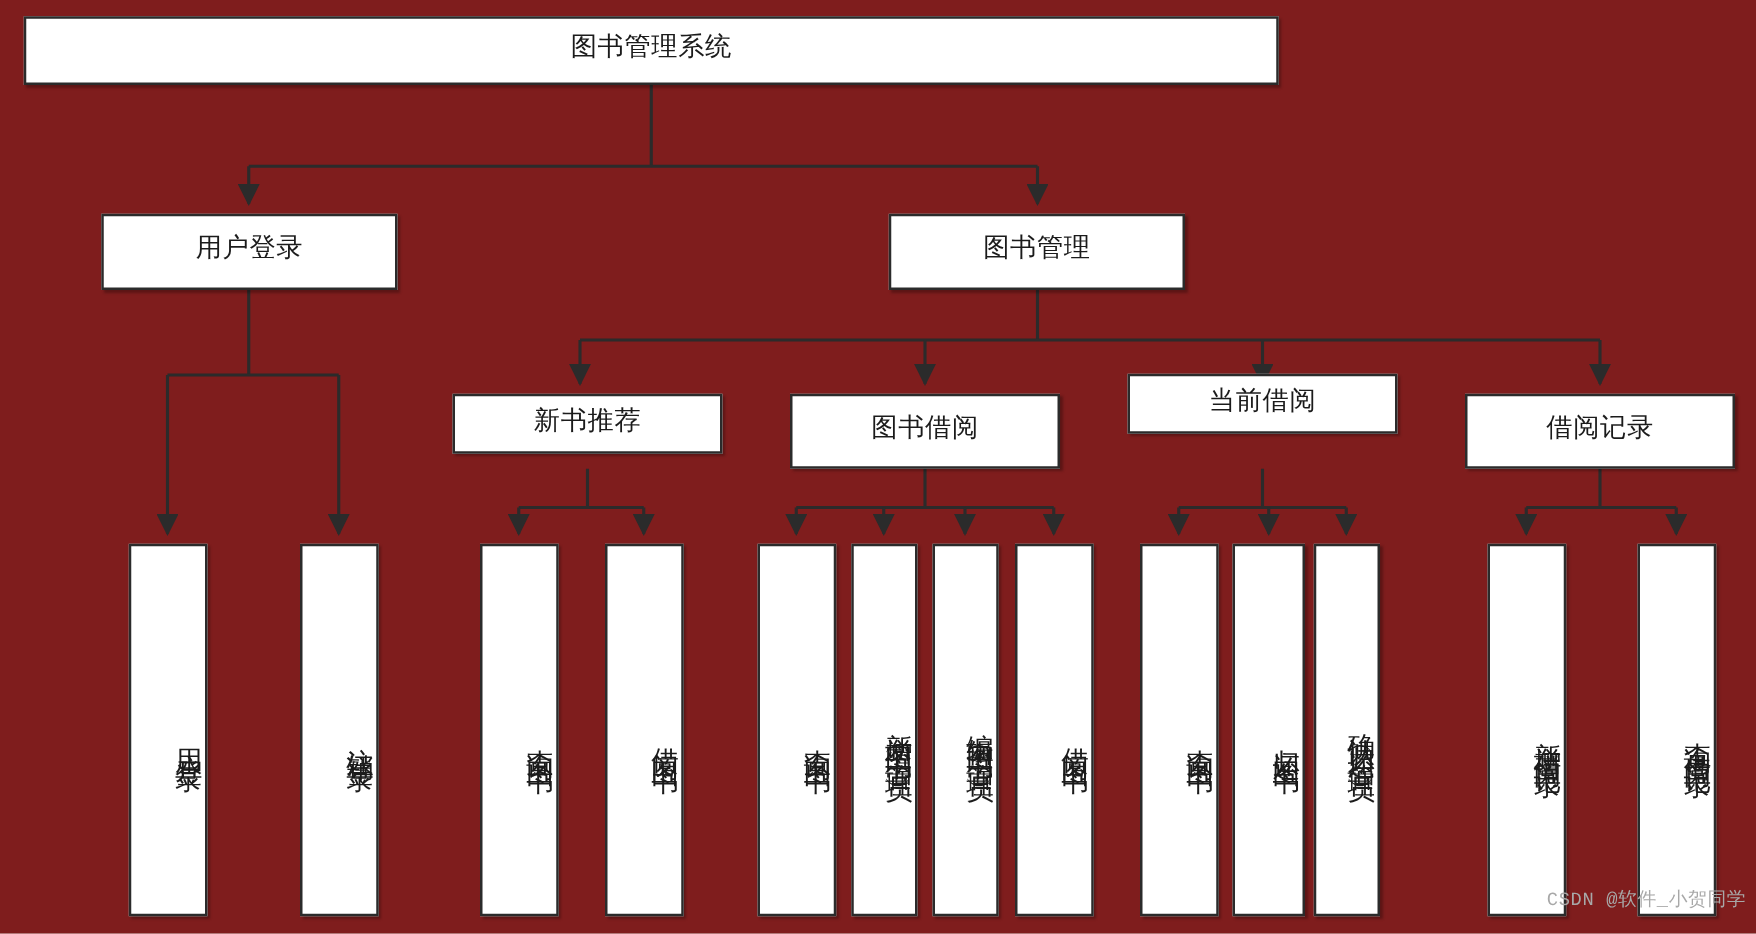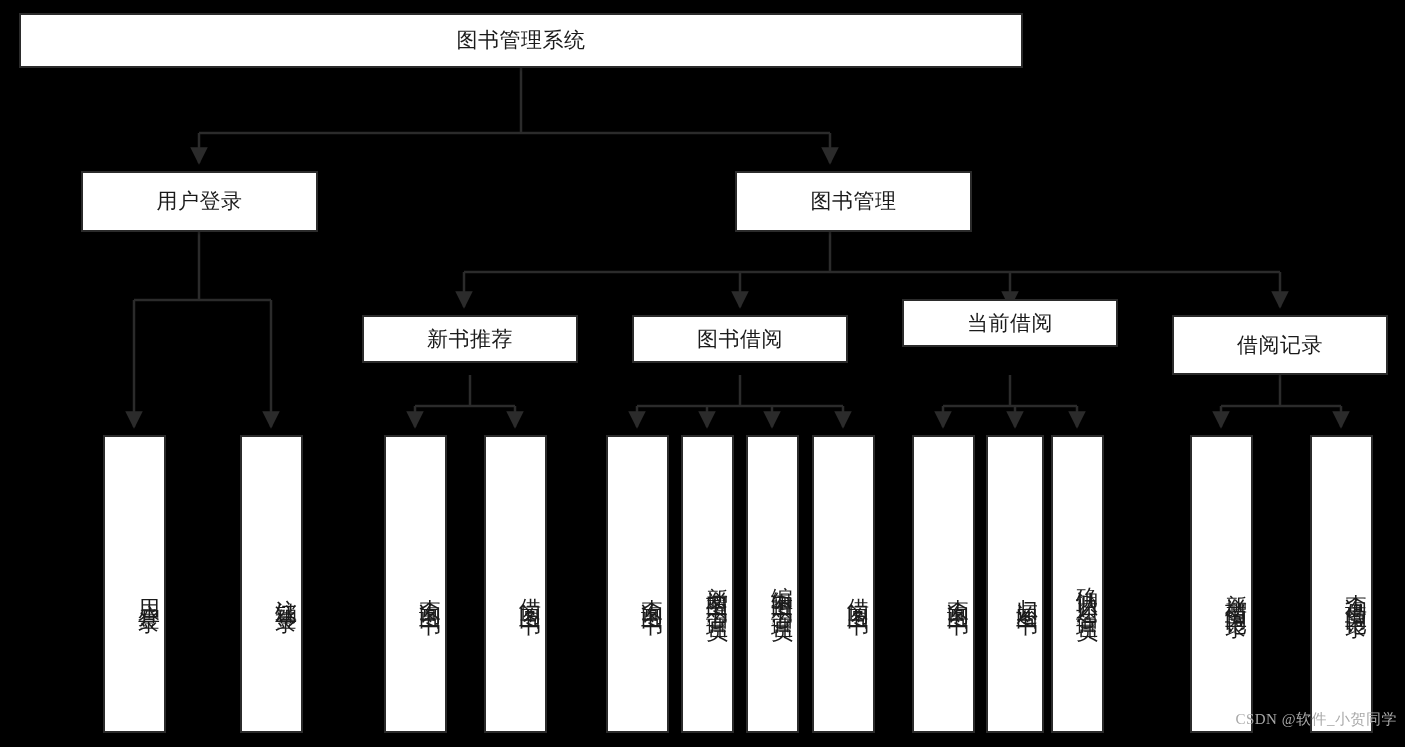--- a/index.html
+++ b/index.html
@@ -4,22 +4,22 @@
 <style>
   html, body {
     margin: 0;
     padding: 0;
     background: #ffffff;
   }
   #canvas {
     position: relative;
     width: 1405px;
     height: 747px;
-    background: #000000;
-    font-family: Liberation Serif, serif;
+    background: #7f1d1d;
+    font-family: Liberation Mono, monospace;
     overflow: hidden;
   }
   #wires {
     position: absolute;
     left: 0; top: 0;
     width: 1405px;
     height: 747px;
   }
   .node {
     position: absolute;
@@ -117,28 +117,28 @@
     </g>
   </svg>
 
   <div class="node h" style="left:19px; top:13px; width:1004px; height:55px;">
     <span>图书管理系统</span>
   </div>
 
   <div class="node h" style="left:81px; top:171px; width:237px; height:61px;">
     <span>用户登录</span>
   </div>
-  <div class="node h" style="left:711px; top:171px; width:237px; height:61px;margin-left:24px;">
+  <div class="node h" style="left:711px; top:171px; width:237px; height:61px;">
     <span>图书管理</span>
   </div>
 
   <div class="node h" style="left:362px; top:315px; width:216px; height:48px;">
     <span>新书推荐</span>
   </div>
-  <div class="node h" style="left:632px; top:315px; width:216px; height:48px;">
+  <div class="node h" style="left:632px; top:315px; width:216px; height:60px;">
     <span>图书借阅</span>
   </div>
   <div class="node h" style="left:902px; top:299px; width:216px; height:48px;">
     <span>当前借阅</span>
   </div>
   <div class="node h" style="left:1172px; top:315px; width:216px; height:60px;">
     <span>借阅记录</span>
   </div>
 
   <div class="node v" style="left:103px; top:435px; width:63px; height:298px;">

